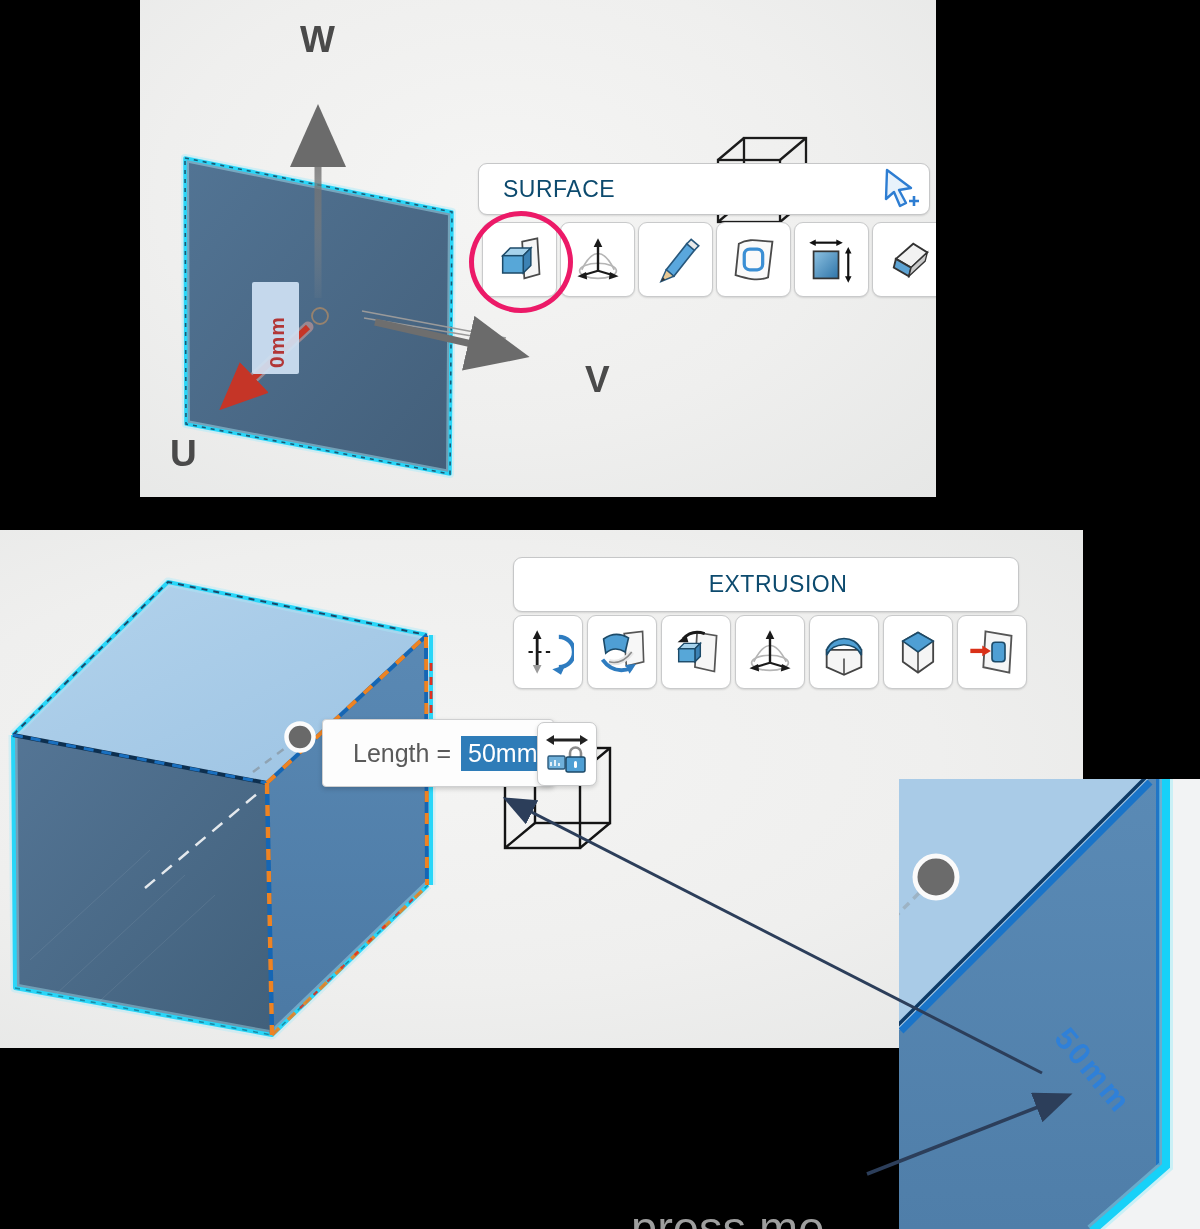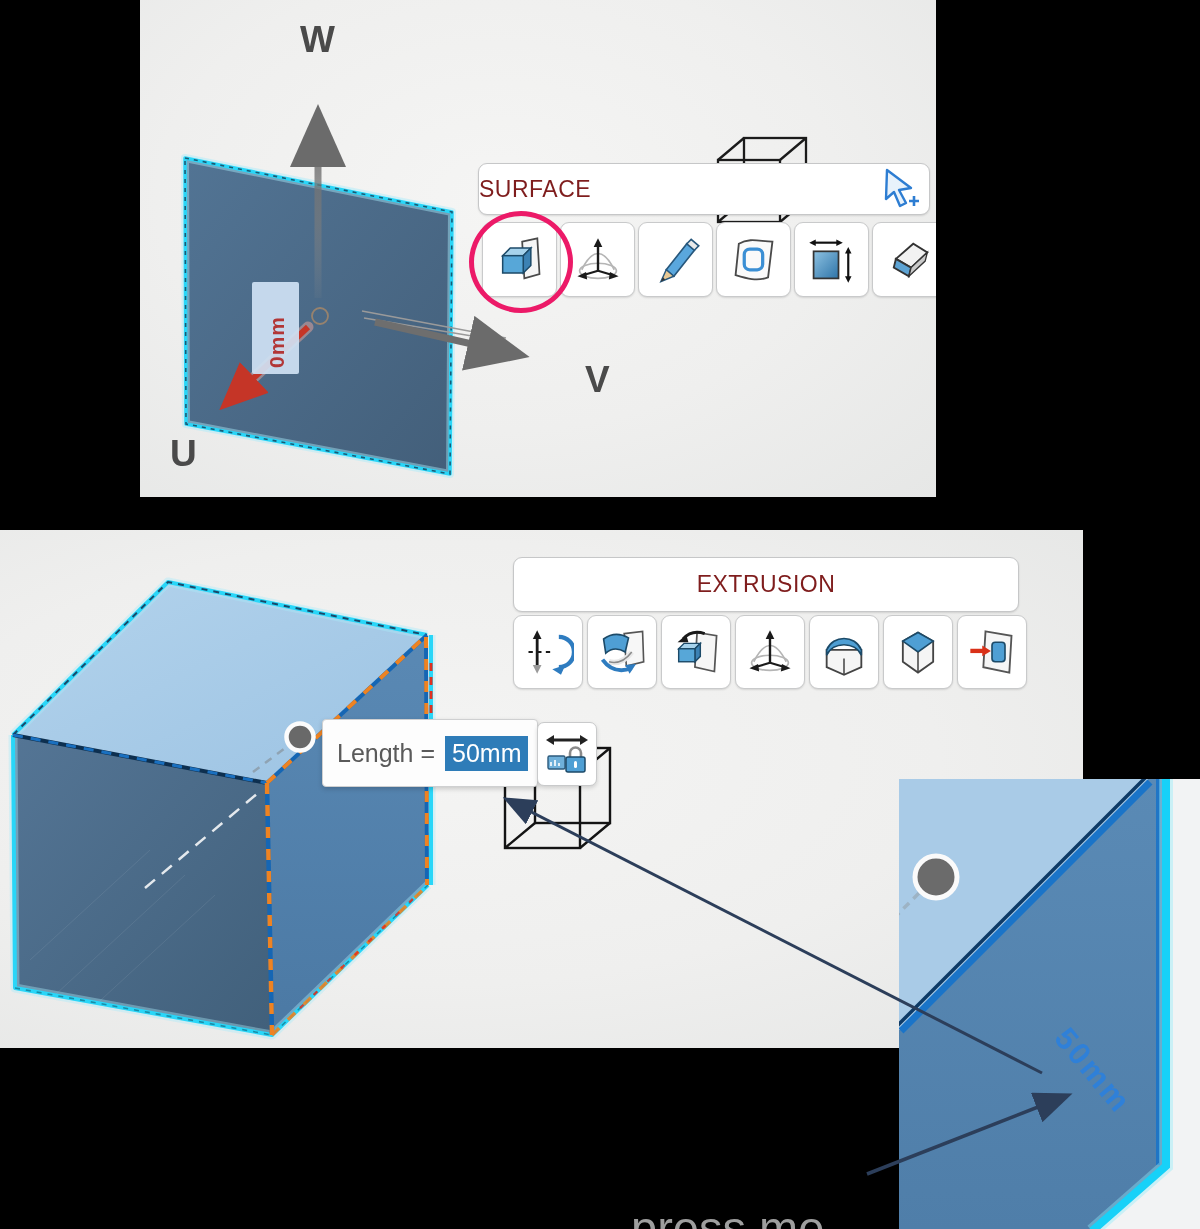--- a/index.html
+++ b/index.html
@@ -8,33 +8,33 @@
   .panel{position:absolute;overflow:hidden;}
   #panel-top{left:140px;top:0;width:796px;height:497px;
     background:radial-gradient(ellipse at 45% 40%, #f5f5f4 0%, #efefee 55%, #e6e7e6 100%);}
   #panel-bottom{left:0;top:530px;width:1083px;height:518px;
     background:radial-gradient(ellipse at 40% 45%, #f4f4f3 0%, #efefee 55%, #e5e6e5 100%);}
   #panel-detail{left:899px;top:779px;width:301px;height:450px;background:#f2f3f4;}
   svg{display:block;}
   
   .tool-box{position:absolute;background:#fff;border:1px solid #c6c7c8;border-radius:9px;
     box-shadow:0 1px 2px rgba(0,0,0,0.12);display:flex;align-items:center;z-index:4;}
-  .tool-box .tb-label{color:#7f1d1d;font-size:23px;letter-spacing:0.5px;}
+  .tool-box .tb-label{color:#0c4a6e;font-size:23px;letter-spacing:0.5px;padding-left:24px;}
   .icon-row{position:absolute;display:flex;gap:3px;z-index:4;}
   .icon-btn{background:#fff;border:1px solid #c9cacb;border-radius:9px;
     box-shadow:0 1px 2px rgba(0,0,0,0.12);display:flex;align-items:center;justify-content:center;}
   .icon-btn svg{width:52px;height:52px;}
   .surface-btn{width:73px;height:73px;}
   .extrusion-btn{width:68px;height:72px;}
   #pink-ellipse{position:absolute;left:329px;top:211px;width:94px;height:92px;
     border:5px solid #ec1a68;border-radius:50%;z-index:6;pointer-events:none;}
   
   #length-tooltip{position:absolute;left:322px;top:189px;width:214px;height:66px;
     background:#fdfdfd;border:1px solid #cfd0d1;border-radius:4px;
-    box-shadow:0 2px 5px rgba(0,0,0,0.18);display:flex;align-items:center;z-index:5;}
+    box-shadow:0 2px 5px rgba(0,0,0,0.18);display:flex;align-items:center;z-index:5;padding-left:16px;}
   #length-tooltip .lt-label{color:#5a5a5a;font-size:25px;padding-left:14px;white-space:nowrap;}
   #length-tooltip .lt-value{background:#2e7cb8;color:#fff;font-size:25px;
     padding:3px 7px;margin-left:10px;}
   #lock-btn{position:absolute;left:537px;top:192px;width:58px;height:62px;
     background:#fff;border:1px solid #c9cacb;border-radius:7px;
     box-shadow:0 2px 4px rgba(0,0,0,0.15);display:flex;align-items:center;justify-content:center;z-index:5;}
   #press-me{position:absolute;left:631px;top:1192px;color:#9e9e9e;font-size:47px;z-index:8;margin-top:8px;}
   #overlay-arrows{position:absolute;left:0;top:0;z-index:9;pointer-events:none;}
   #cursor-plus{position:absolute;right:10px;top:4px;}
 </style>

